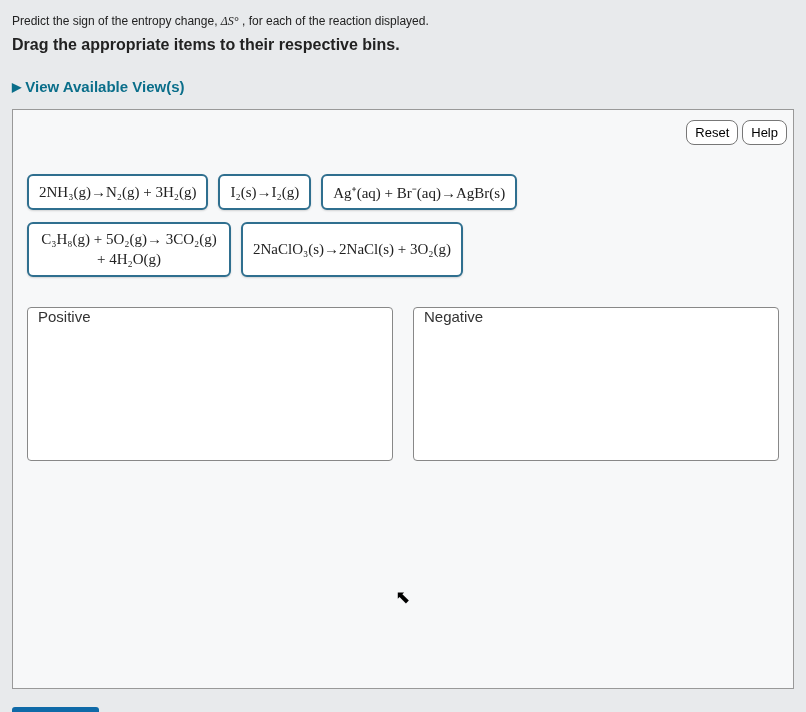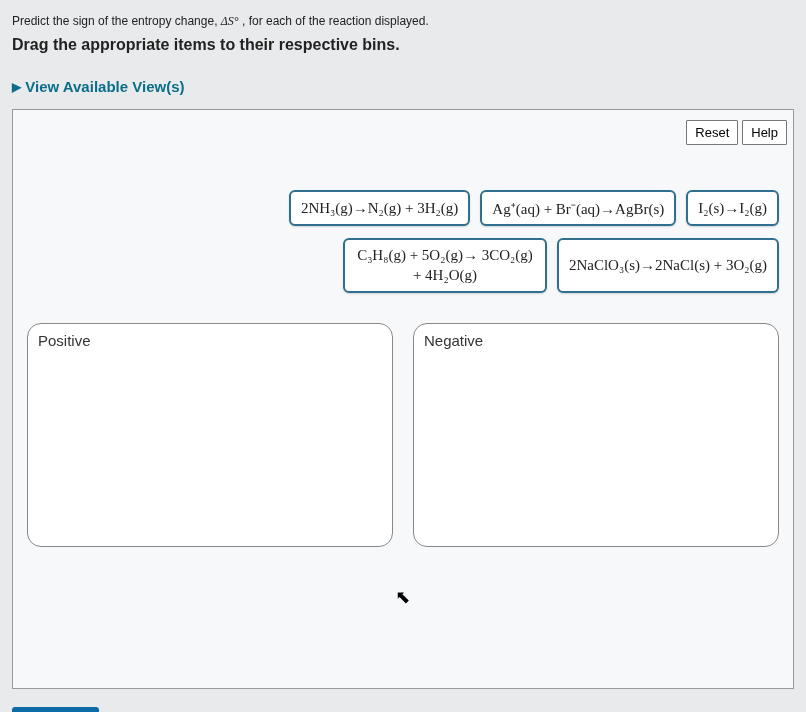--- a/index.html
+++ b/index.html
@@ -46,29 +46,29 @@
     top: 10px;
     right: 6px;
     display: flex;
     gap: 4px;
   }
   .small-btn {
     border: 1px solid #777;
     background: #fff;
     padding: 4px 8px;
     font-size: 13px;
-    border-radius: 1px;
+    border-radius: 8px;
     cursor: pointer;
   }
   .items-pool {
-    margin-top: 62px;
+    margin-top: 46px;
     display: flex;
     flex-direction: column;
     gap: 12px;
-    align-items: flex-end;
+    align-items: flex-start;
   }
   .row {
     display: flex;
     gap: 10px;
     flex-wrap: nowrap;
     justify-content: center;
     align-items: stretch;
   }
   .chip {
     border: 2px solid #2f6f8f;
@@ -92,23 +92,23 @@
   }
   .bins {
     display: flex;
     gap: 20px;
     margin-top: 30px;
   }
   .bin {
     flex: 1;
     border: 1px solid #888;
     background: #fff;
-    height: 224px;
-    border-radius: 14px;
-    padding: 8px 10px;
+    height: 154px;
+    border-radius: 4px;
+    padding: 0 10px;
     box-sizing: border-box;
   }
   .bin-label {
     font-size: 15px;
     color: #333;
   }
   .submit-btn {
     margin-top: 18px;
     background: #0f6aa8;
     color: #fff;
@@ -148,22 +148,22 @@
 <div class="work-area">
 
   <div class="top-buttons">
     <button class="small-btn">Reset</button>
     <button class="small-btn">Help</button>
   </div>
 
   <div class="items-pool">
     <div class="row">
       <div class="chip">2NH₃(g)→N₂(g) + 3H₂(g)</div>
+      <div class="chip">I₂(s)→I₂(g)</div>
       <div class="chip">Ag⁺(aq) + Br⁻(aq)→AgBr(s)</div>
-      <div class="chip">I₂(s)→I₂(g)</div>
     </div>
     <div class="row">
       <div class="chip multiline">C₃H₈(g) + 5O₂(g)→ 3CO₂(g) + 4H₂O(g)</div>
       <div class="chip">2NaClO₃(s)→2NaCl(s) + 3O₂(g)</div>
     </div>
   </div>
 
   <div class="bins">
     <div class="bin">
       <div class="bin-label">Positive</div>

